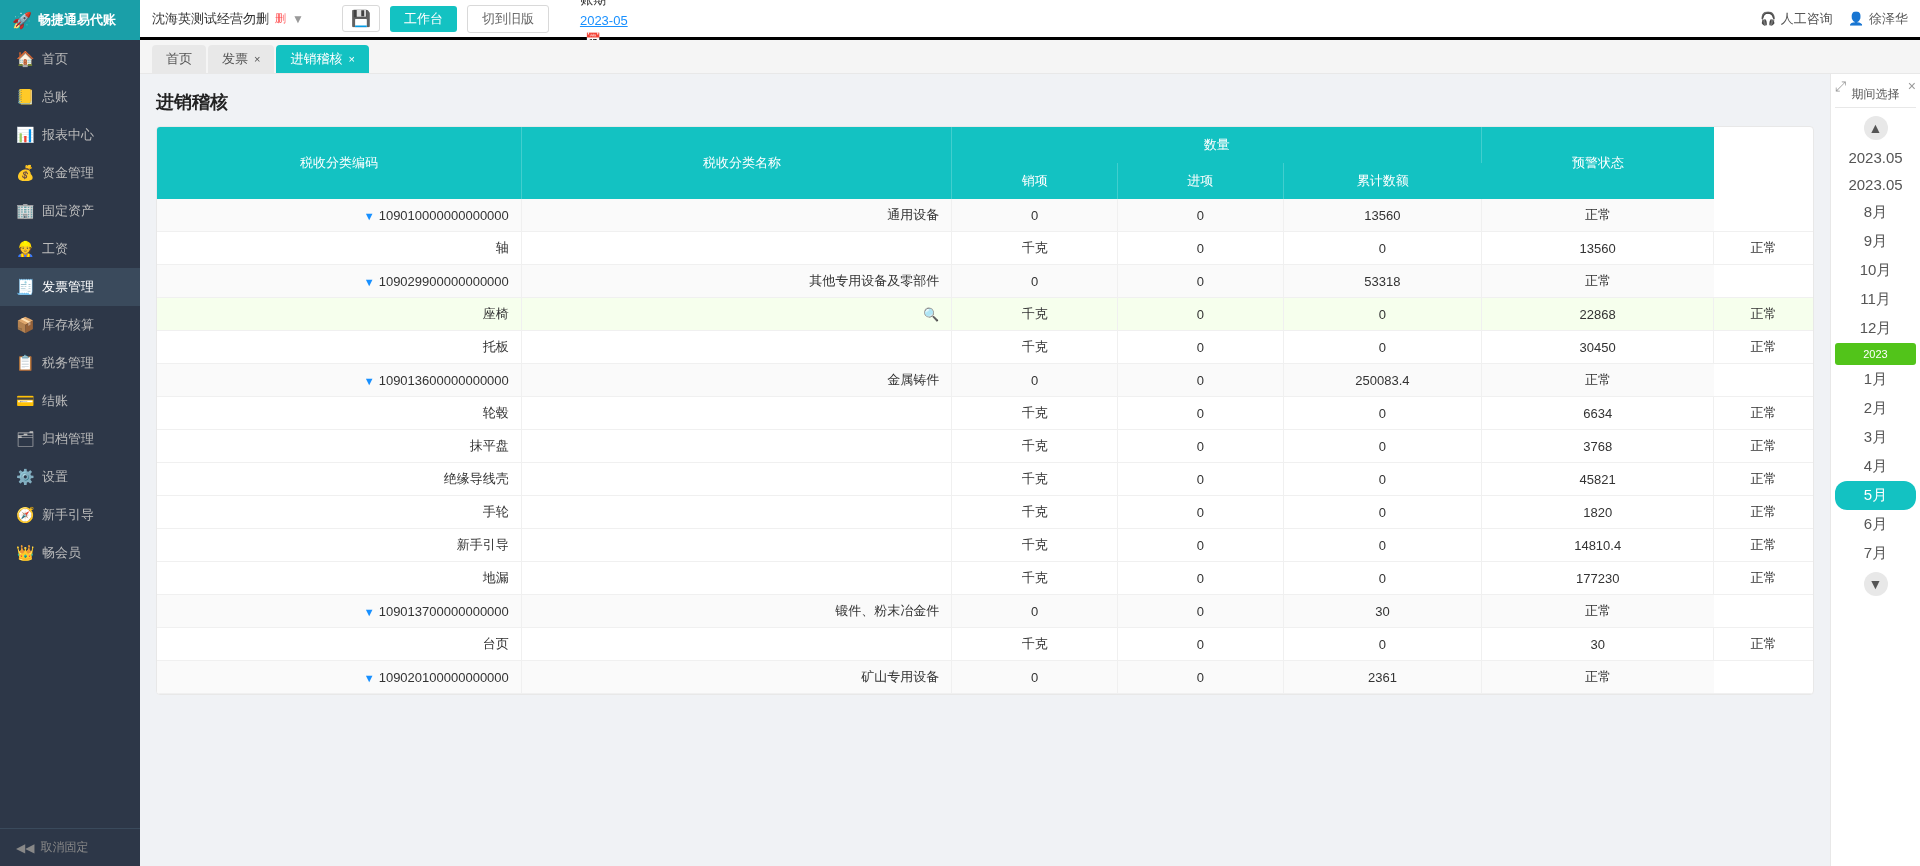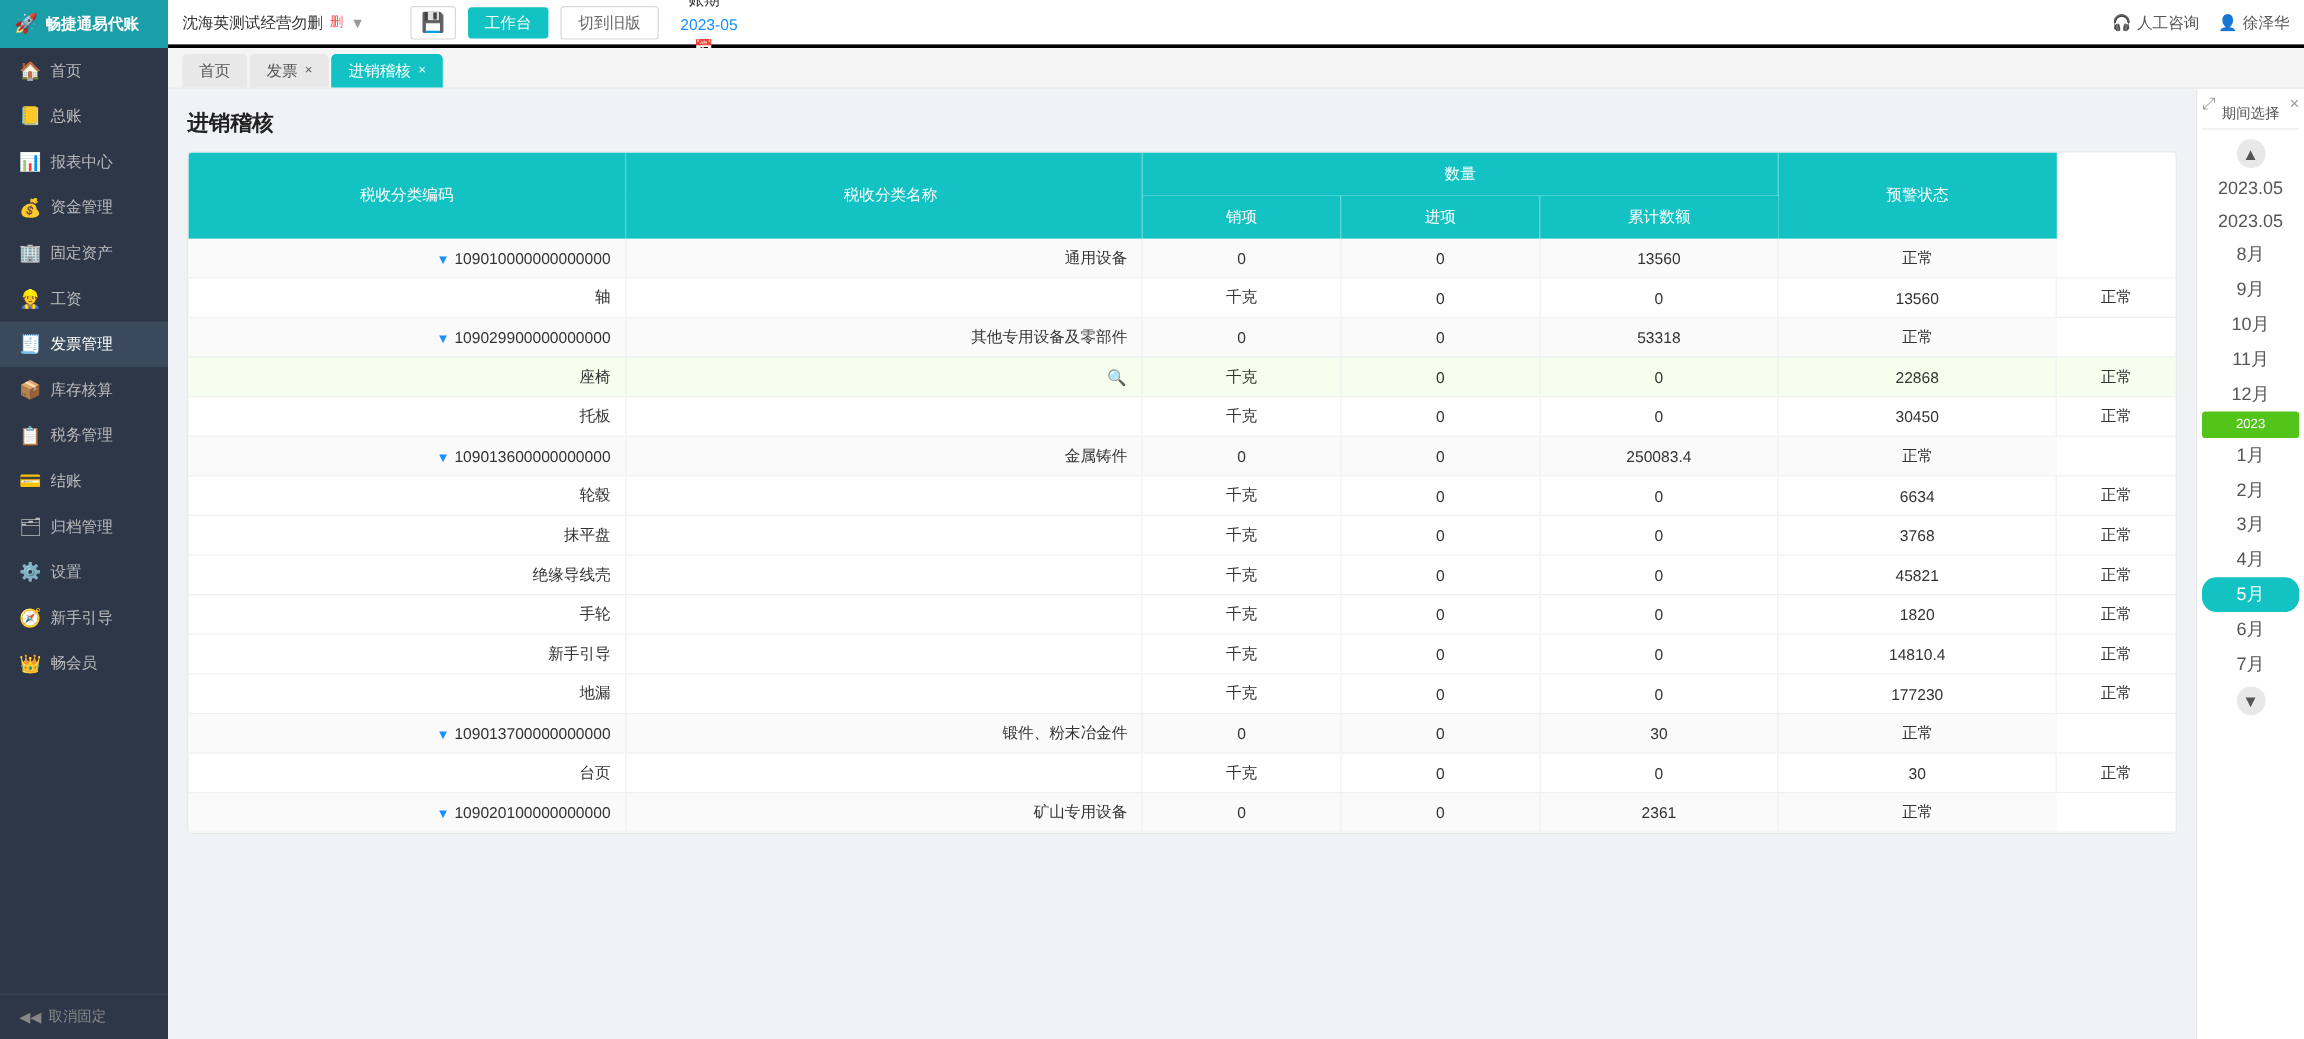--- a/index.html
+++ b/index.html
@@ -408,21 +408,21 @@
     <div class="topbar-company">
       <span>沈海英测试经营勿删</span>
       <span style="color:#ff4d4f;font-size:11px;">删</span>
       <span style="color:#999;font-size:12px;">▼</span>
     </div>
     <button class="topbar-btn outline" style="padding:3px 8px;font-size:16px;">💾</button>
     <button class="topbar-btn">工作台</button>
     <button class="topbar-btn outline">切到旧版</button>
     <div class="topbar-period">
       <span>账期</span>
-      <span style="color:#1890ff;margin-left:8px;">2023-05</span>
+      <span style="color:#1890ff;margin-left:21px;text-decoration:underline;">2023-05</span>
       <span style="color:#999;">📅</span>
     </div>
     <div class="topbar-right">
       <div class="user-info">
         <span>🎧</span>
         <span>人工咨询</span>
       </div>
       <div class="user-info">
         <span>👤</span>
         <span>徐泽华</span>

